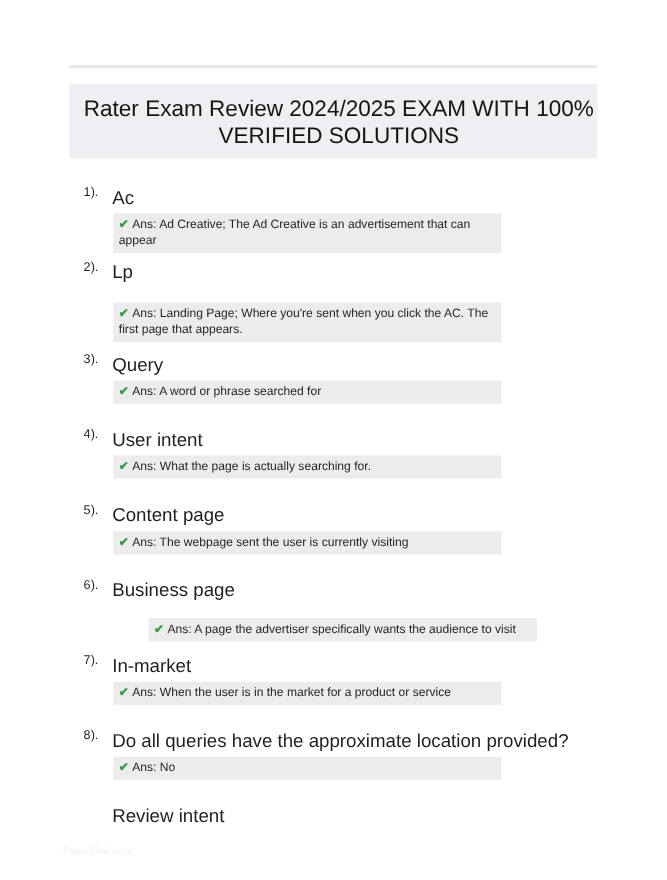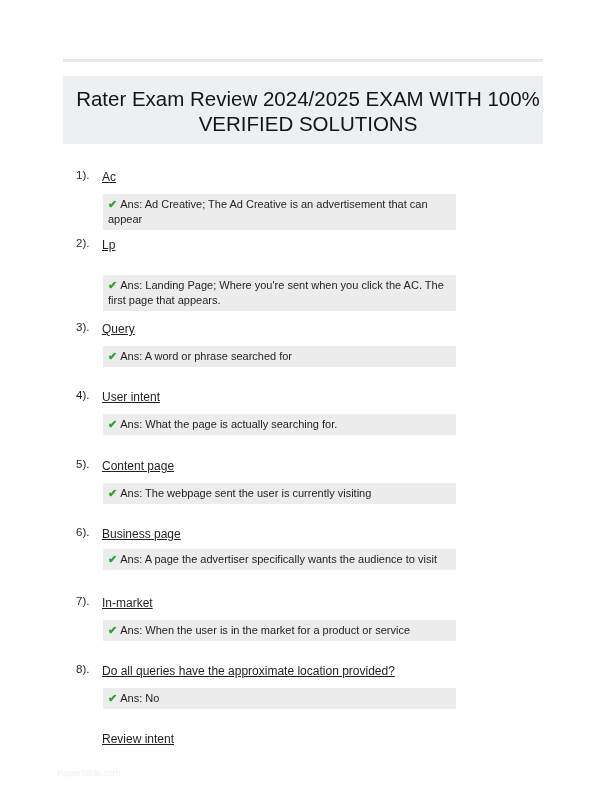--- a/index.html
+++ b/index.html
@@ -3,21 +3,21 @@
   <meta charset="utf-8">
   <style>
     html, body { margin: 0; padding: 0; background: #ffffff; }
     body { width: 606px; height: 800px; position: relative; overflow: hidden;
            font-family: "Liberation Sans", sans-serif; color: #1f1f1f; }
     .top-rule { position: absolute; left: 63px; top: 59px; width: 480px; height: 3px; background: #e6e7ea; }
     .title-box { position: absolute; left: 63px; top: 76px; width: 480px; height: 68px; background: #eeeff2; box-sizing: border-box; padding: 10px 0 0 10px; }
     .title-box h1 { margin: 0; font-weight: normal; font-size: 20.5px; line-height: 25px; color: #141414; text-align: center; }
     .q { position: absolute; left: 0; width: 606px; }
     .q-num { position: absolute; left: 76px; top: 0; font-size: 11.5px; }
-    .q-text { position: absolute; left: 102px; top: 1px; font-size: 12px; text-decoration: underline; }
+    .q-text { position: absolute; left: 102px; top: 1px; font-size: 17px; }
     .ans { position: absolute; left: 103px; width: 353px; background: #ececec; box-sizing: border-box; padding: 3px 5px 3px 5px; font-size: 11px; line-height: 15px; }
     .check { display: inline-block; color: #2e9e3e; font-weight: bold; margin-right: 3px; font-size: 11px; }
     .footer-left { position: absolute; left: 57px; top: 768px; font-size: 9px; color: #f0f0f0; }
     .footer-right { position: absolute; left: 497px; top: 767px; font-size: 10px; color: #d0d0d0; font-family: Liberation Sans, sans-serif; margin-top: 35px; }
   </style>
 </head>
 <body>
 
 <div class="top-rule"></div>
 
@@ -51,21 +51,21 @@
 
 <div class="q" style="top:458px;">
   <span class="q-num">5).</span>
   <span class="q-text">Content page</span>
   <div class="ans" style="top:25px;"><span class="check">✔</span><span>Ans: The webpage sent the user is currently visiting</span></div>
 </div>
 
 <div class="q" style="top:526px;">
   <span class="q-num">6).</span>
   <span class="q-text">Business page</span>
-  <div class="ans" style="top:23px;"><span class="check">✔</span><span>Ans: A page the advertiser specifically wants the audience to visit</span></div>
+  <div class="ans" style="top:36px;margin-left:32px;"><span class="check">✔</span><span>Ans: A page the advertiser specifically wants the audience to visit</span></div>
 </div>
 
 <div class="q" style="top:595px;">
   <span class="q-num">7).</span>
   <span class="q-text">In-market</span>
   <div class="ans" style="top:25px;"><span class="check">✔</span><span>Ans: When the user is in the market for a product or service</span></div>
 </div>
 
 <div class="q" style="top:663px;">
   <span class="q-num">8).</span>

